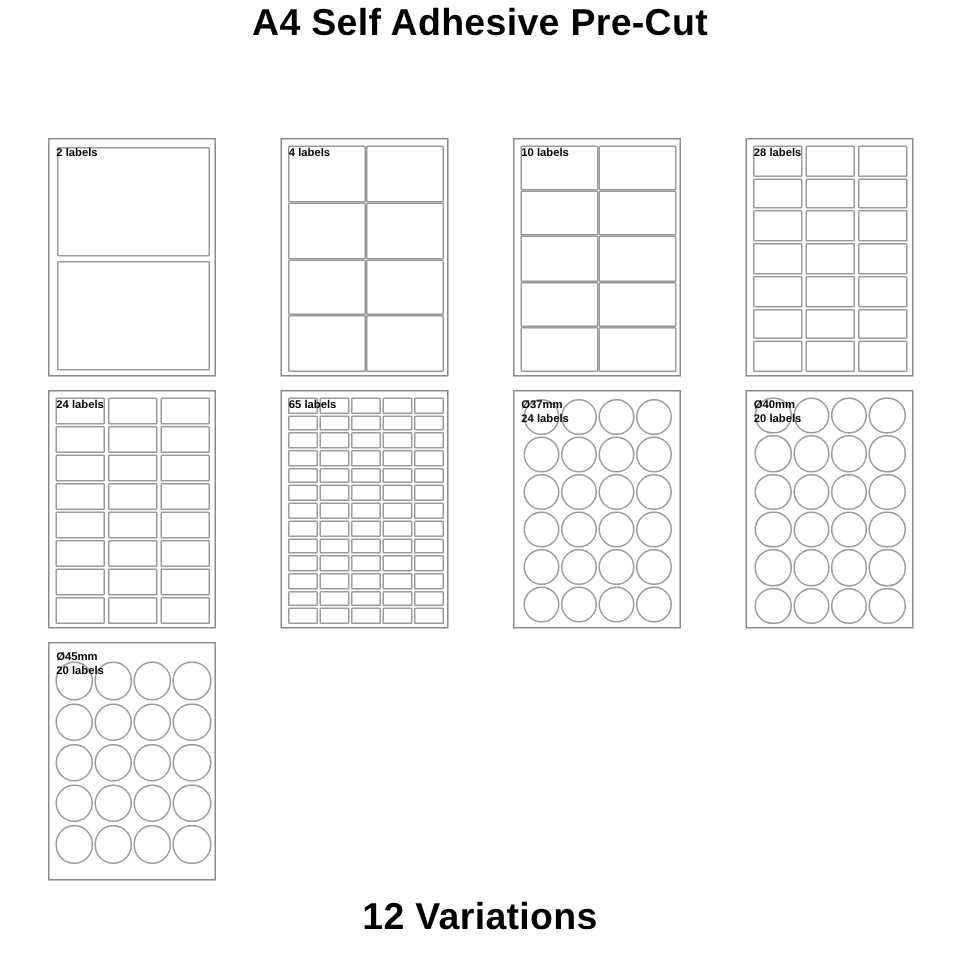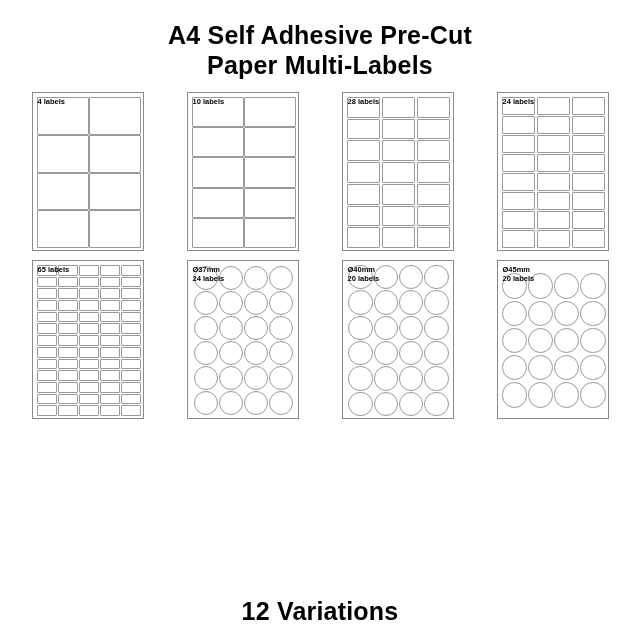--- a/index.html
+++ b/index.html
@@ -19,21 +19,21 @@
     width: 640px;
     height: 640px;
     box-sizing: border-box;
   }
   .title {
     text-align: center;
     font-weight: bold;
     font-size: 25px;
     line-height: 30px;
     letter-spacing: 0.2px;
-    padding-top: 20px;
+    padding-top: 0;
   }
   .title-line2 {
     text-align: center;
     font-weight: bold;
     font-size: 25px;
     line-height: 30px;
     letter-spacing: 0.2px;
   }
   .footer {
     position: absolute;
@@ -93,23 +93,31 @@
     white-space: pre-line;
     color: #000;
   }
 </style>
 </head>
 <body>
 
 <div id="page">
 
   <div class="title">A4 Self Adhesive Pre-Cut</div>
-  <div class="title-line2">Paper Multi-Labels</div>
 
   <div class="grid" id="grid">
+      <div class="cell">
+        <div class="sheet">
+          <div class="labels">
+            <div class="lbl" style="left: 5px; top: 5px; width: 102px; height: 73px;"></div>
+            <div class="lbl" style="left: 5px; top: 81px; width: 102px; height: 73px;"></div>
+          </div>
+          <div class="caption">2 labels</div>
+        </div>
+      </div>
       <div class="cell">
         <div class="sheet">
           <div class="labels">
             <div class="lbl" style="left: 4px; top: 4px; width: 52px; height: 37.75px;"></div>
             <div class="lbl" style="left: 56px; top: 4px; width: 52px; height: 37.75px;"></div>
             <div class="lbl" style="left: 4px; top: 41.75px; width: 52px; height: 37.75px;"></div>
             <div class="lbl" style="left: 56px; top: 41.75px; width: 52px; height: 37.75px;"></div>
             <div class="lbl" style="left: 4px; top: 79.5px; width: 52px; height: 37.75px;"></div>
             <div class="lbl" style="left: 56px; top: 79.5px; width: 52px; height: 37.75px;"></div>
             <div class="lbl" style="left: 4px; top: 117.25px; width: 52px; height: 37.75px;"></div>

